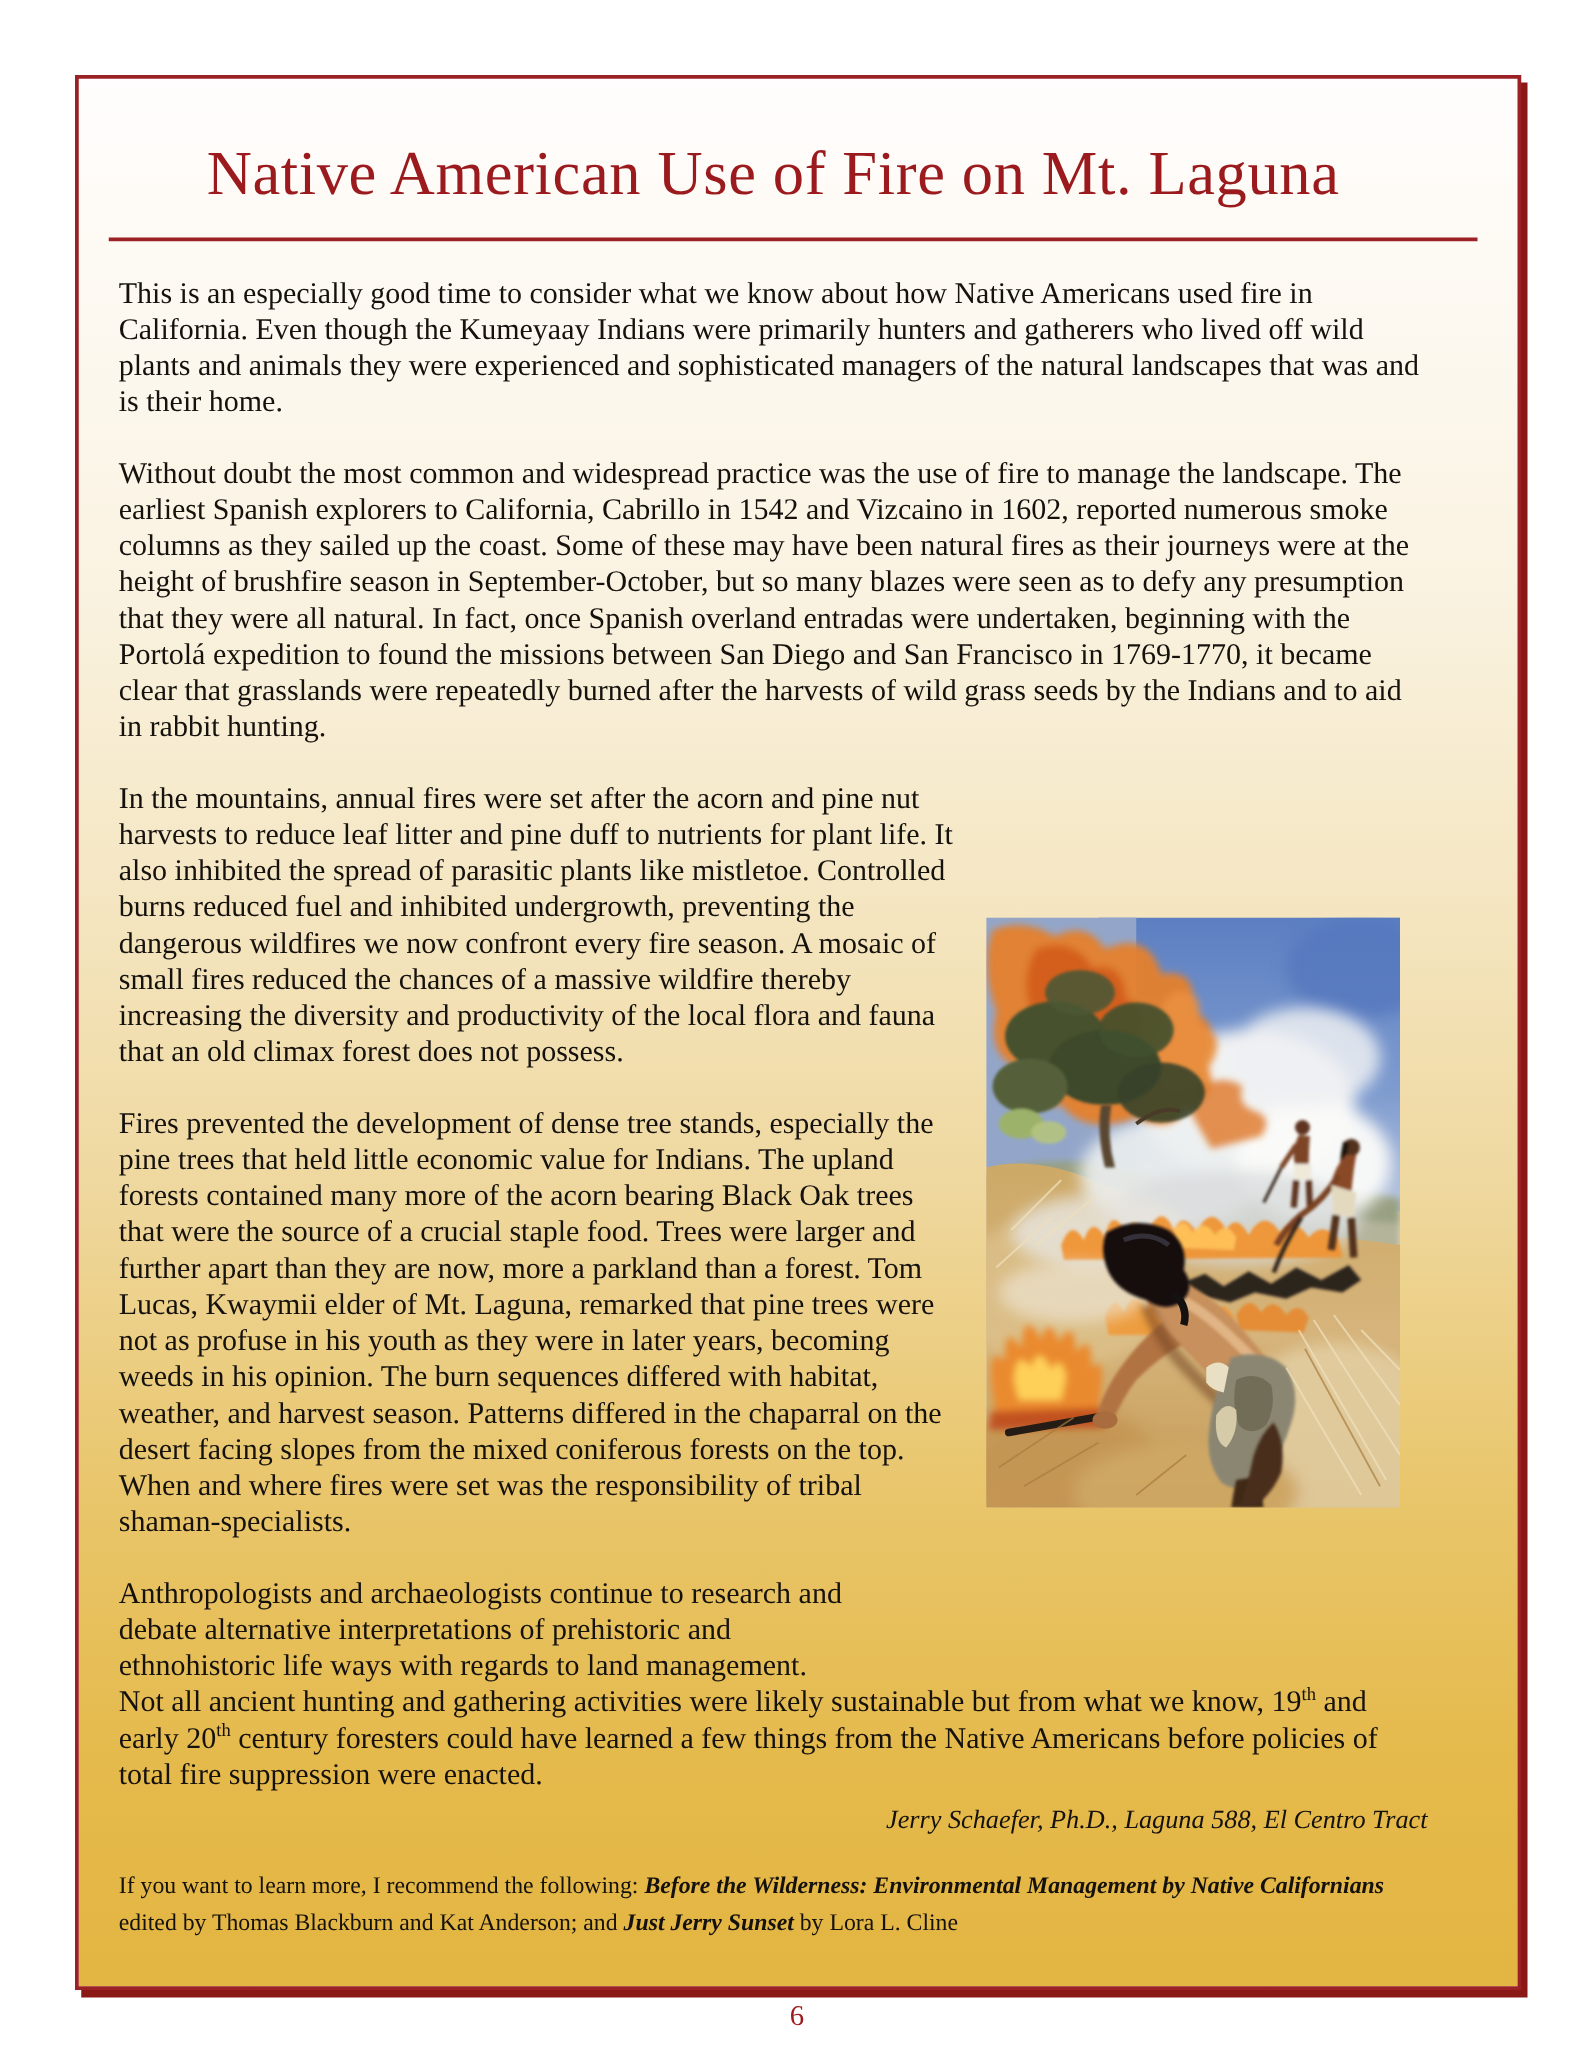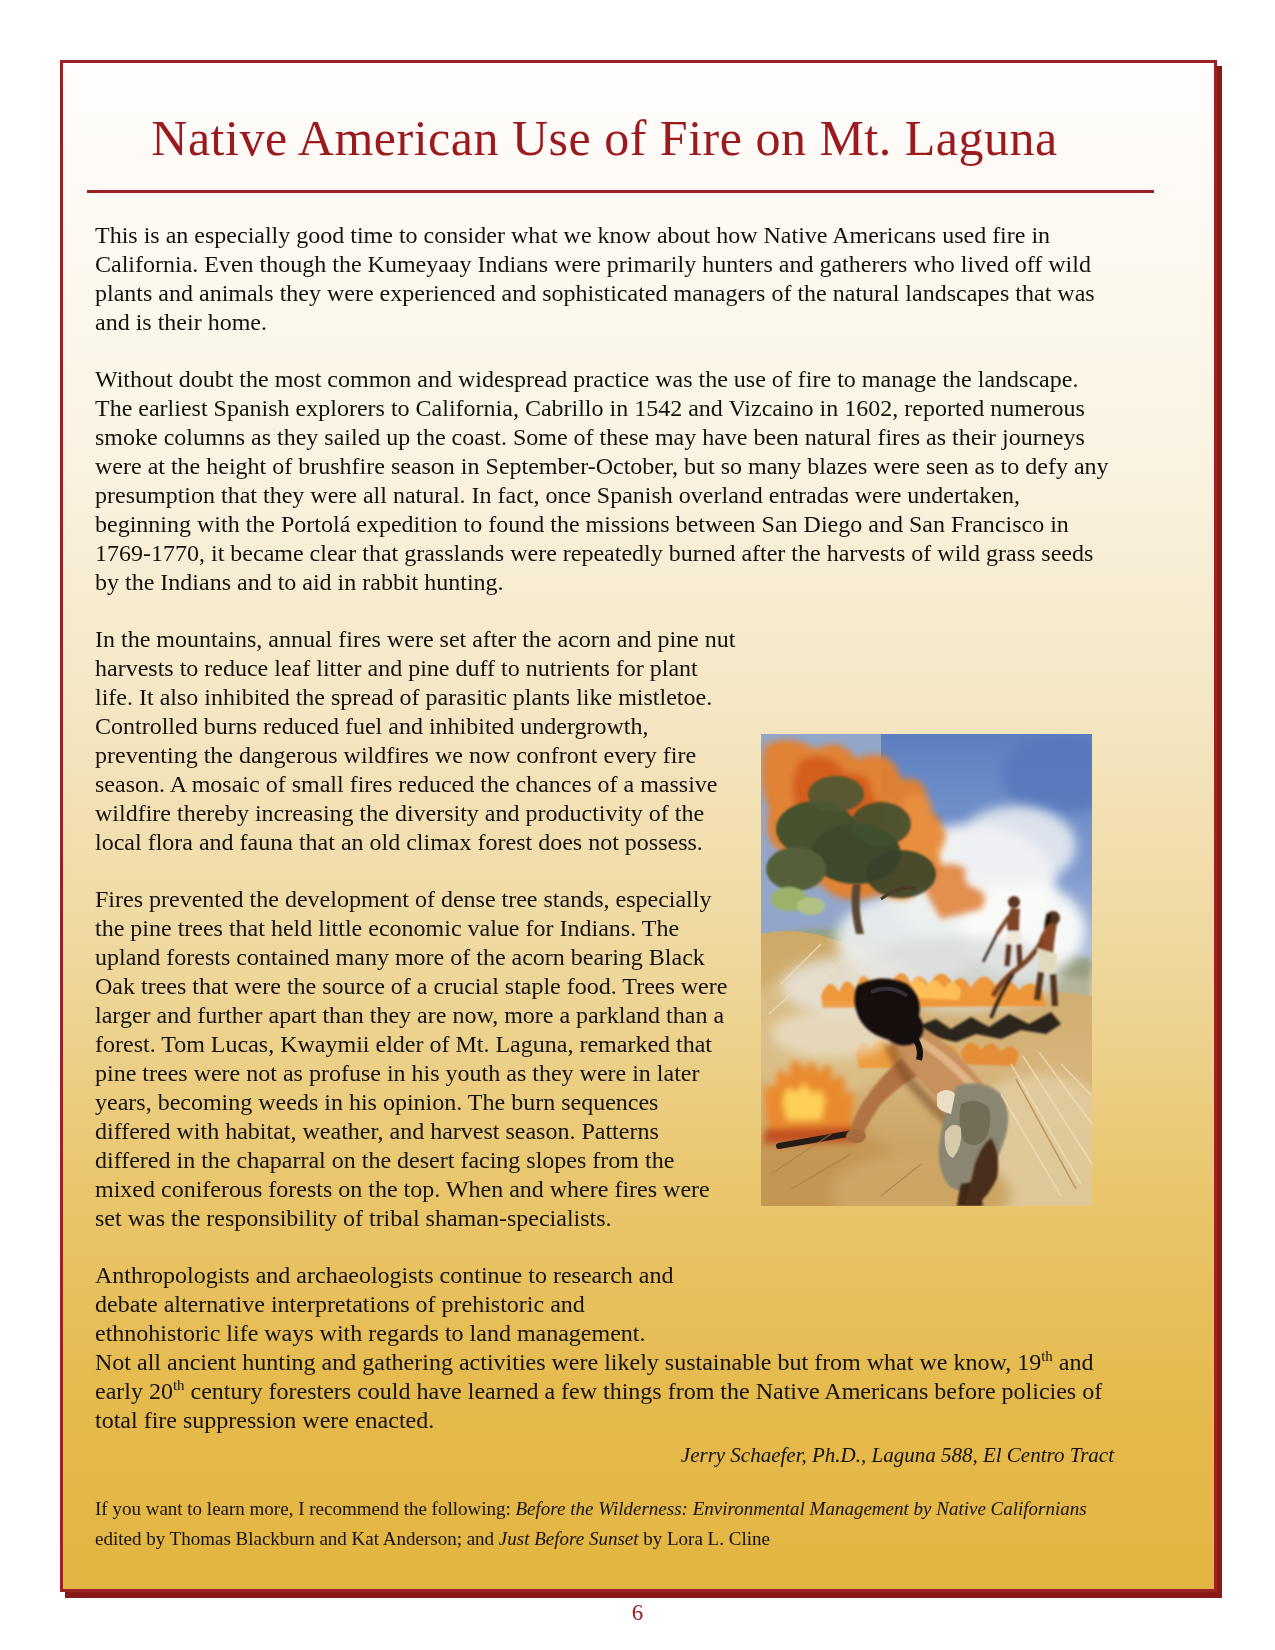--- a/index.html
+++ b/index.html
@@ -20,21 +20,21 @@
     box-shadow: 5px 6px 0 #8a1916;
     background: linear-gradient(180deg,
       #fffdfd 0%,
       #fdf9f1 12%,
       #faf3e2 26%,
       #f5e7c4 42%,
       #efd89f 58%,
       #e9c66c 74%,
       #e5ba4c 88%,
       #e3b542 100%);
-    padding: 44px 100px 0 32px;
+    padding: 44px 72px 0 32px;
     overflow: hidden;
   }
   h1.doc-title {
     margin: 0;
     font-weight: normal;
     font-size: 50px;
     line-height: 1.25;
     text-align: center;
     color: #9b1a1d;
     letter-spacing: 0.5px;
@@ -62,21 +62,21 @@
     line-height: 29px;
     margin: 6px 0 0 0;
     text-align: right;
     font-style: italic;
   }
   p.learn-more {
     font-size: 19px;
     line-height: 30px;
     margin: 24px 0 0 0;
   }
-  p.learn-more em { font-style: italic; }
+  p.learn-more em { font-style: italic; font-weight: bold; }
   .page-number {
     position: absolute;
     left: 0; right: 0;
     top: 1600px;
     text-align: center;
     font-size: 23px;
     color: #9b1a1d;
   }
 </style>
 </head>
@@ -236,17 +236,17 @@
         </g>
       </svg>
     </div>
 
     <p class="body-par">In the mountains, annual fires were set after the acorn and pine nut harvests to reduce leaf litter and pine duff to nutrients for plant life. It also inhibited the spread of parasitic plants like mistletoe. Controlled burns reduced fuel and inhibited undergrowth, preventing the dangerous wildfires we now confront every fire season. A mosaic of small fires reduced the chances of a massive wildfire thereby increasing the diversity and productivity of the local flora and fauna that an old climax forest does not possess.</p>
     <p class="body-par">Fires prevented the development of dense tree stands, especially the pine trees that held little economic value for Indians. The upland forests contained many more of the acorn bearing Black Oak trees that were the source of a crucial staple food. Trees were larger and further apart than they are now, more a parkland than a forest. Tom Lucas, Kwaymii elder of Mt. Laguna, remarked that pine trees were not as profuse in his youth as they were in later years, becoming weeds in his opinion. The burn sequences differed with habitat, weather, and harvest season. Patterns differed in the chaparral on the desert facing slopes from the mixed coniferous forests on the top. When and where fires were set was the responsibility of tribal shaman-specialists.</p>
     <p class="body-par">Anthropologists and archaeologists continue to research and<br>debate alternative interpretations of prehistoric and<br>ethnohistoric life ways with regards to land management.<br>Not all ancient hunting and gathering activities were likely sustainable but from what we know, 19<sup>th</sup> and early 20<sup>th</sup> century foresters could have learned a few things from the Native Americans before policies of total fire suppression were enacted.</p>
 
     <p class="attribution">Jerry Schaefer, Ph.D., Laguna 588, El Centro Tract</p>
 
-    <p class="learn-more">If you want to learn more, I recommend the following: <em>Before the Wilderness: Environmental Management by Native Californians</em> edited by Thomas Blackburn and Kat Anderson; and <em>Just Before Sunset</em> by Lora L. Cline</p>
+    <p class="learn-more">If you want to learn more, I recommend the following: <em>Before the Wilderness: Environmental Management by Native Californians</em> edited by Thomas Blackburn and Kat Anderson; and <em>Just Jerry Sunset</em> by Lora L. Cline</p>
   </div>
 
   <div class="page-number">6</div>
 </div>
 
 </body></html>

